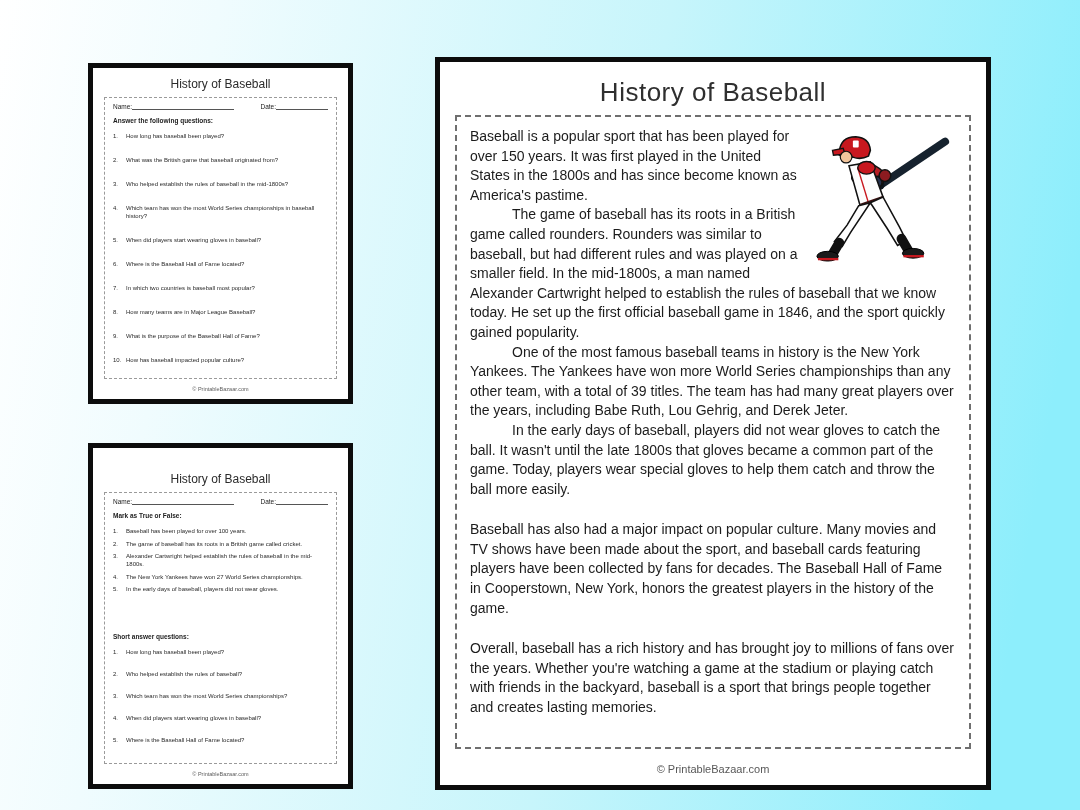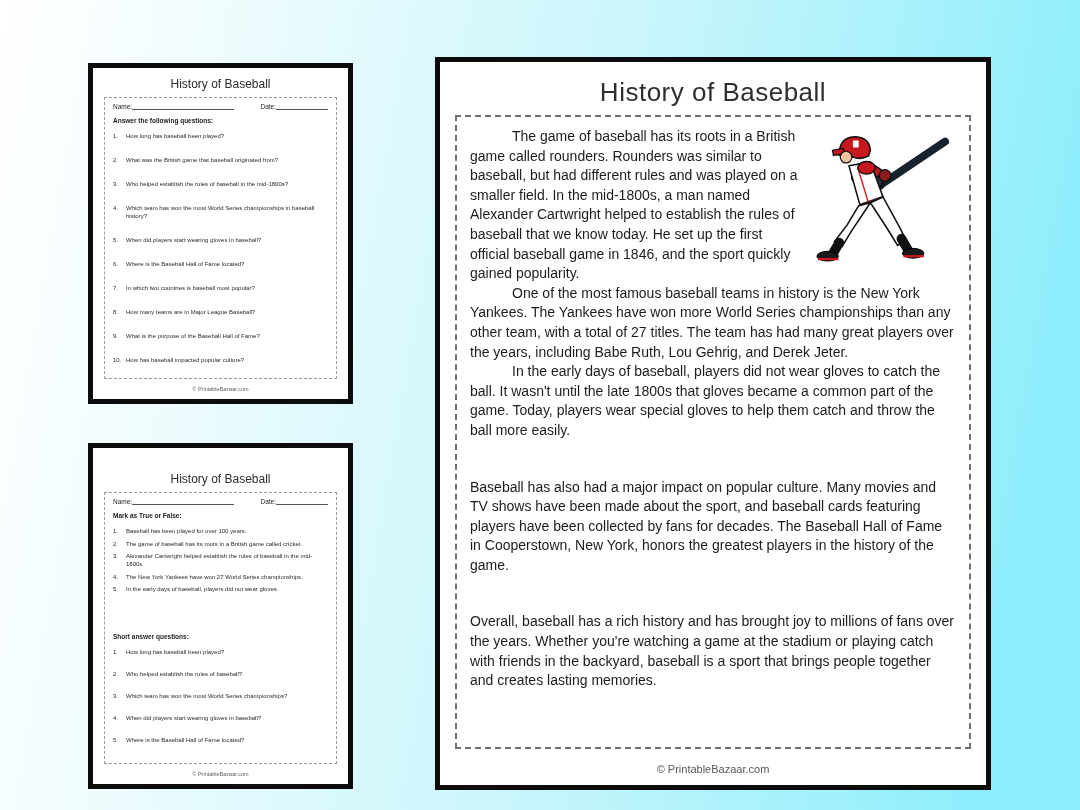--- a/index.html
+++ b/index.html
@@ -54,21 +54,21 @@
     margin: 15px 0 6px; text-align: center;
     font-size: 26px; font-weight: 400; color: #2f2f2f; letter-spacing: 0.5px;
   }
   .main-box {
     position: absolute; left: 15px; right: 15px; top: 53px; bottom: 36px;
     border: 2px dashed #6f6f6f; padding: 10px 13px; overflow: hidden;
   }
   .passage { font-size: 14px; line-height: 19.6px; color: #1c1c1c; }
   .passage p { margin: 0; }
   .passage p.indent { text-indent: 42px; }
-  .passage p.spaced { margin-top: 37px; }
+  .passage p.spaced { margin-top: 21px; }
   .batter-wrap {
     float: right; width: 146px; height: 136px;
     margin: 0 0 4px 10px;
   }
   .main-footer {
     position: absolute; left: 0; right: 0; bottom: 10px;
     text-align: center; font-size: 11px; color: #585858;
   }
 </style>
 </head>
@@ -229,22 +229,23 @@
 
             <path d="M30,119 L23,131" stroke="#111" stroke-width="10" stroke-linecap="round"></path>
             <path d="M94,115 L101,127" stroke="#111" stroke-width="10" stroke-linecap="round"></path>
 
             <ellipse cx="18" cy="133" rx="11" ry="5" fill="#1a1a1a" stroke="#000" stroke-width="1"></ellipse>
             <path d="M8,136 L29,136" stroke="#c8181f" stroke-width="2.4"></path>
             <ellipse cx="106" cy="130" rx="11" ry="5" fill="#1a1a1a" stroke="#000" stroke-width="1"></ellipse>
             <path d="M96,133 L117,133" stroke="#c8181f" stroke-width="2.4"></path>
           </svg>
         </div>
+        <p>Baseball is a popular sport that has been played for over 150 years. It was first played in the United States in the 1800s and has since become known as America's pastime.</p>
         <p class="indent">The game of baseball has its roots in a British game called rounders. Rounders was similar to baseball, but had different rules and was played on a smaller field. In the mid-1800s, a man named Alexander Cartwright helped to establish the rules of baseball that we know today. He set up the first official baseball game in 1846, and the sport quickly gained popularity.</p>
-        <p class="indent">One of the most famous baseball teams in history is the New York Yankees. The Yankees have won more World Series championships than any other team, with a total of 27 titles. The team has had many great players over the years, including Babe Ruth, Lou Gehrig, and Derek Jeter.</p>
+        <p class="indent">One of the most famous baseball teams in history is the New York Yankees. The Yankees have won more World Series championships than any other team, with a total of 39 titles. The team has had many great players over the years, including Babe Ruth, Lou Gehrig, and Derek Jeter.</p>
         <p class="indent">In the early days of baseball, players did not wear gloves to catch the ball. It wasn't until the late 1800s that gloves became a common part of the game. Today, players wear special gloves to help them catch and throw the ball more easily.</p>
         <p class="spaced">Baseball has also had a major impact on popular culture. Many movies and TV shows have been made about the sport, and baseball cards featuring players have been collected by fans for decades. The Baseball Hall of Fame in Cooperstown, New York, honors the greatest players in the history of the game.</p>
         <p class="spaced">Overall, baseball has a rich history and has brought joy to millions of fans over the years. Whether you're watching a game at the stadium or playing catch with friends in the backyard, baseball is a sport that brings people together and creates lasting memories.</p>
       </div>
     </div>
     <div class="main-footer">© PrintableBazaar.com</div>
   </div>
 
 </div>
 

